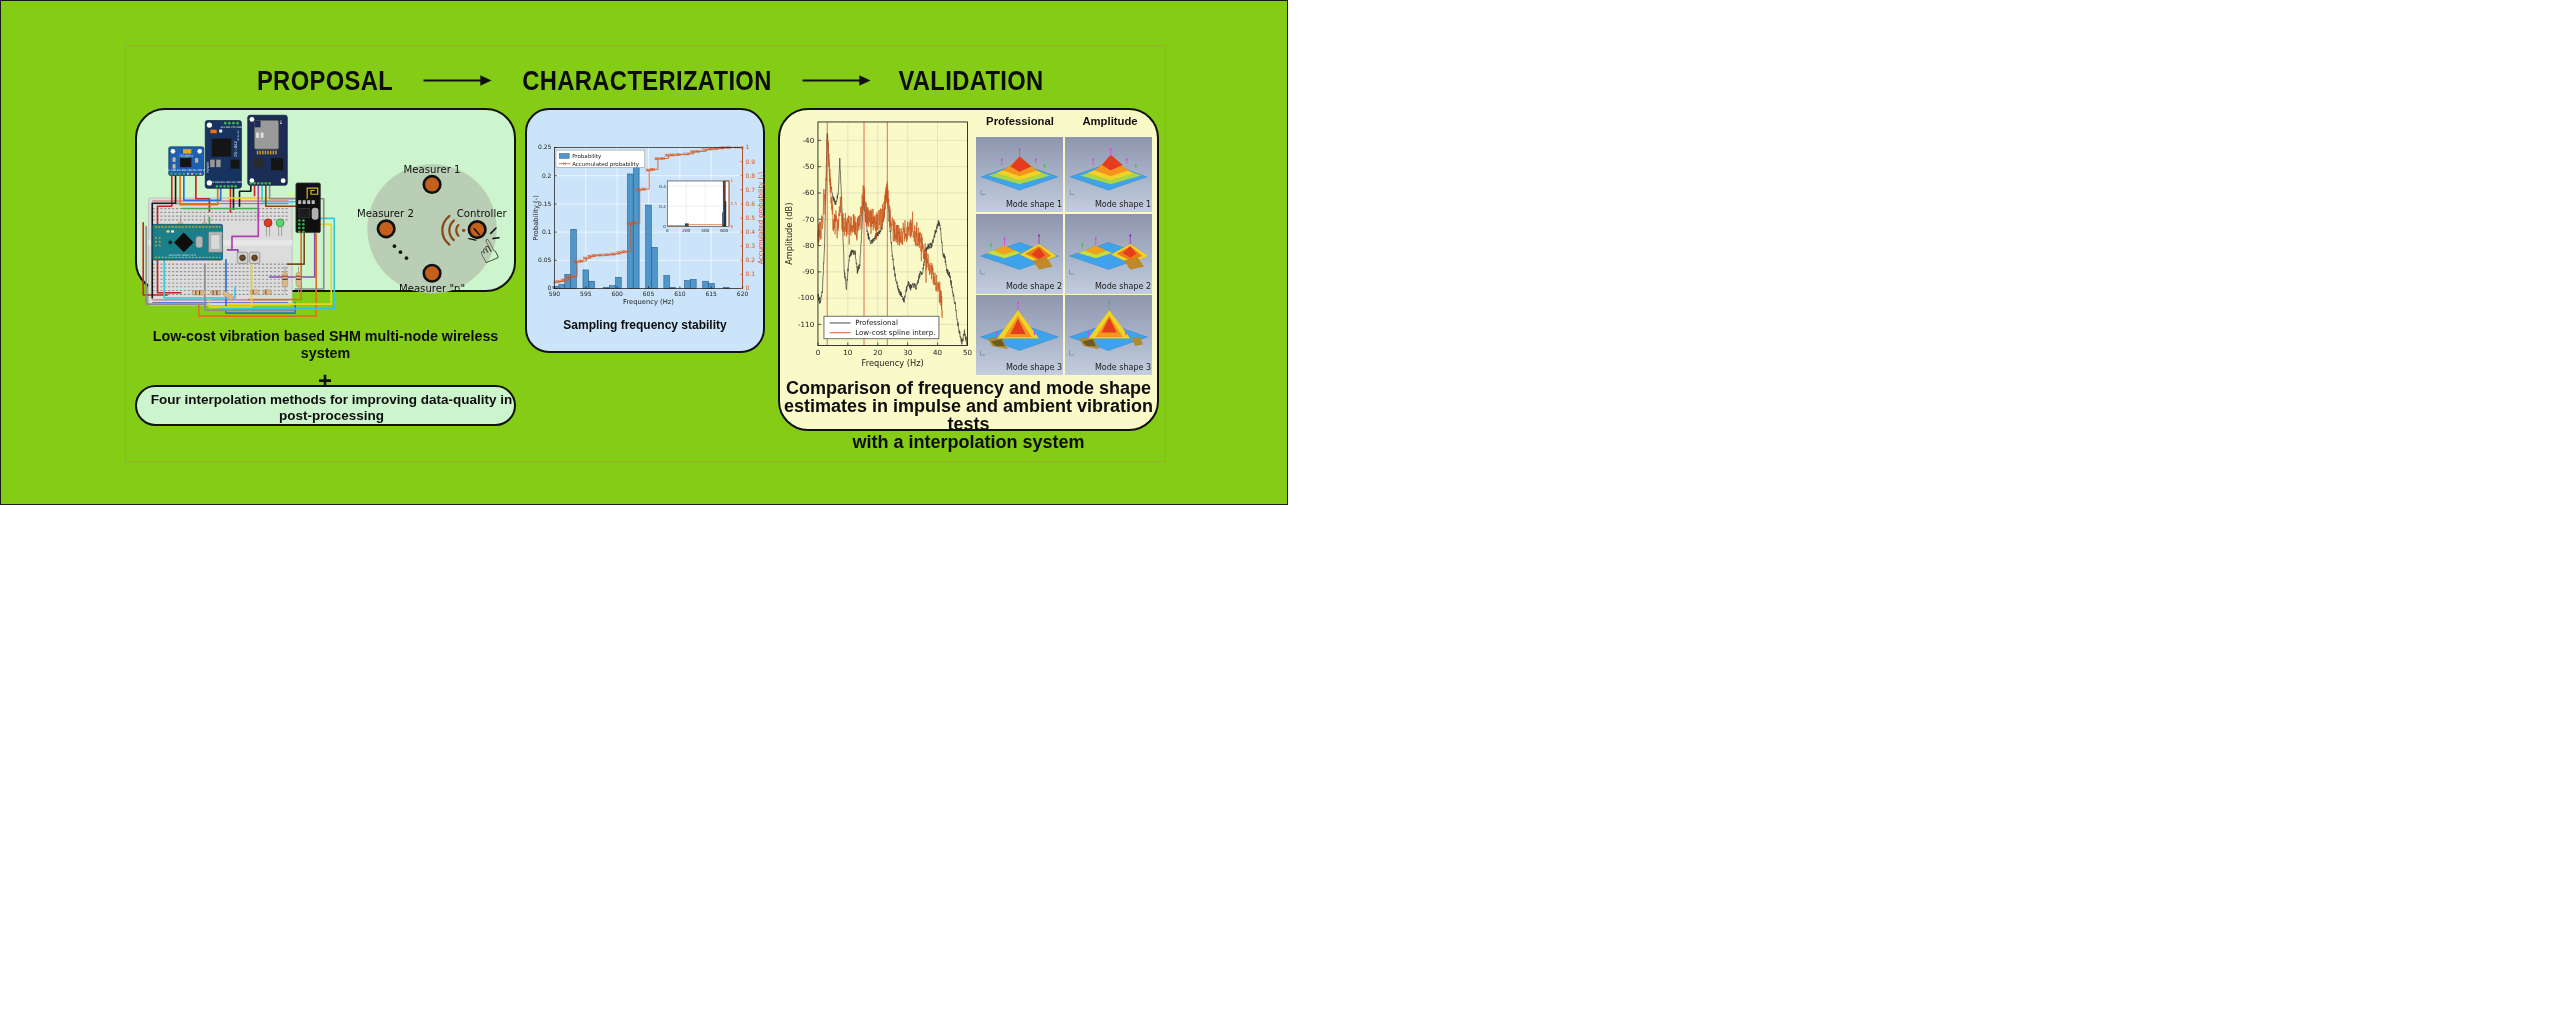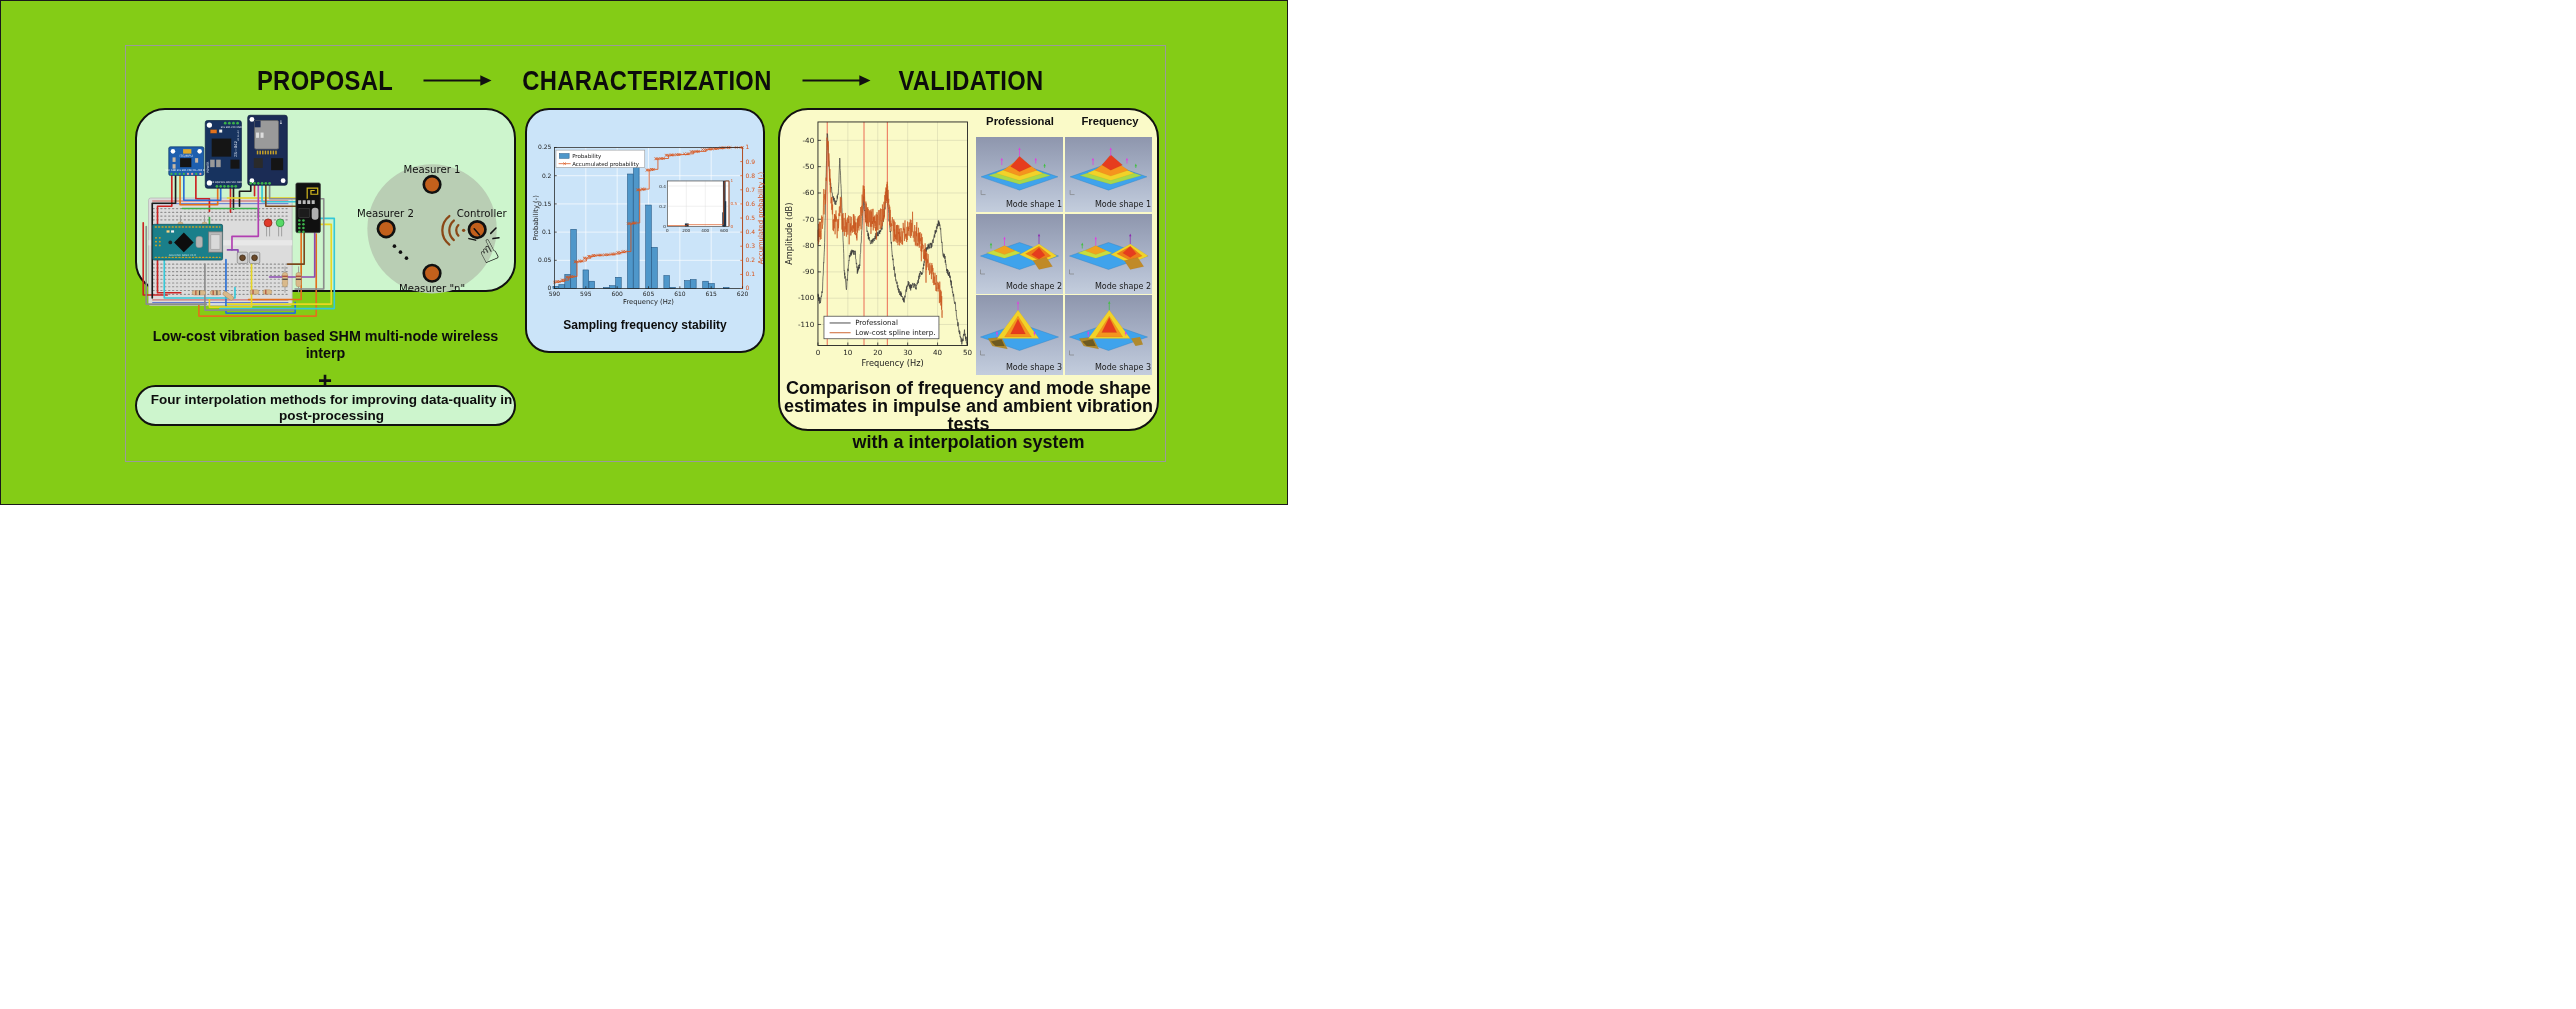--- a/index.html
+++ b/index.html
@@ -325,21 +325,21 @@
             <line x1="470" y1="164" x2="477" y2="157"></line>
               <line x1="450" y1="173" x2="441" y2="171"></line>
             <line x1="473" y1="171" x2="481" y2="170"></line>
           </g>
           <text transform="translate(462,206) rotate(-28)" font-size="40" fill="#111">☝</text>
         </g>
       </g>
     </svg>
     <div class="cap gcap">
       <div>Low-cost vibration based SHM multi-node wireless</div>
-      <div>interp</div>
+      <div>system</div>
     </div>
   </div>
 
   <div class="plus">+</div>
 
   <div class="panel p-green2">
     <div class="cap g2cap">
       <div>Four interpolation methods for improving data-quality in</div>
       <div>post-processing</div>
     </div>
@@ -618,21 +618,21 @@
         <text x="150" y="340" font-size="11" fill="#222" text-anchor="middle">Frequency (Hz)</text>
         <text x="16" y="164.25" font-size="11" fill="#222" text-anchor="middle" transform="rotate(-90 16 164.25)">Amplitude (dB)</text>
         <rect x="58.5" y="274" width="153" height="30" fill="#fff" stroke="#444" stroke-width="1"></rect>
         <line x1="66" y1="283" x2="94" y2="283" stroke="#3A3A3A" stroke-width="1.2"></line>
         <text x="100" y="286" font-size="9.5" fill="#222">Professional</text>
         <line x1="66" y1="296" x2="94" y2="296" stroke="#c8551c" stroke-width="1.2"></line>
         <text x="100" y="299" font-size="9.5" fill="#222">Low-cost spline interp.</text>
       </svg>
 
     <div class="colhdr" style="left:240px">Professional</div>
-    <div class="colhdr" style="left:330px">Frequency</div>
+    <div class="colhdr" style="left:330px">Amplitude</div>
 
     <div class="mcell" style="left:196px;top:27px;height:75px">
       <svg class="surf" width="87" height="62" viewBox="0 0 116 84">
           <polygon points="6,54 58,36 110,54 58,72" fill="#3fa3ec" stroke="#2a7fc0" stroke-width="0.5"></polygon>
           <polygon points="16,52 58,39 100,52 58,64" fill="#a8d84a" stroke="rgba(120,80,0,.25)" stroke-width="0.4"></polygon>
           <polygon points="26,49 58,35 90,49 58,59" fill="#f2d229" stroke="rgba(120,80,0,.25)" stroke-width="0.4"></polygon>
           <polygon points="36,45 58,29 82,45 58,53" fill="#f5941e" stroke="rgba(120,80,0,.25)" stroke-width="0.4"></polygon>
           <polygon points="46,40 58,26 74,40 58,47" fill="#e63c1e" stroke="rgba(120,80,0,.25)" stroke-width="0.4"></polygon>
           <line x1="34" y1="31" x2="34" y2="38" stroke="#e040e0" stroke-width="1"></line>
           <polygon points="32.4,31.5 35.6,31.5 34,28" fill="#e040e0"></polygon>

